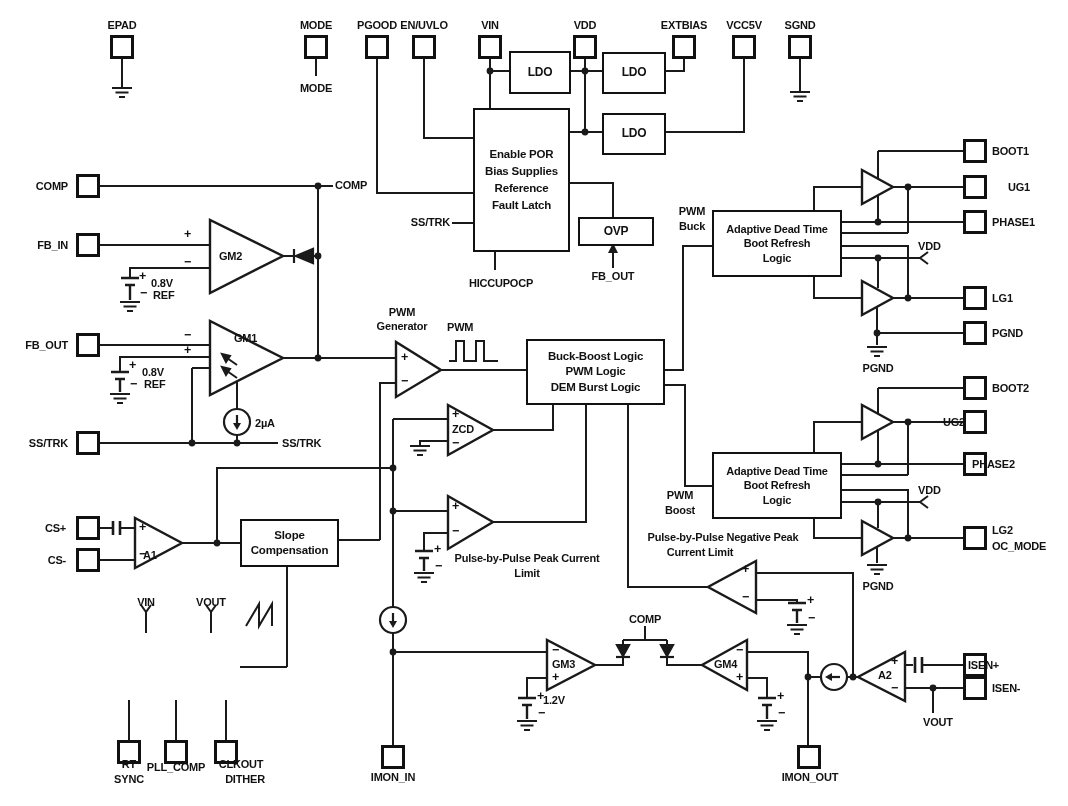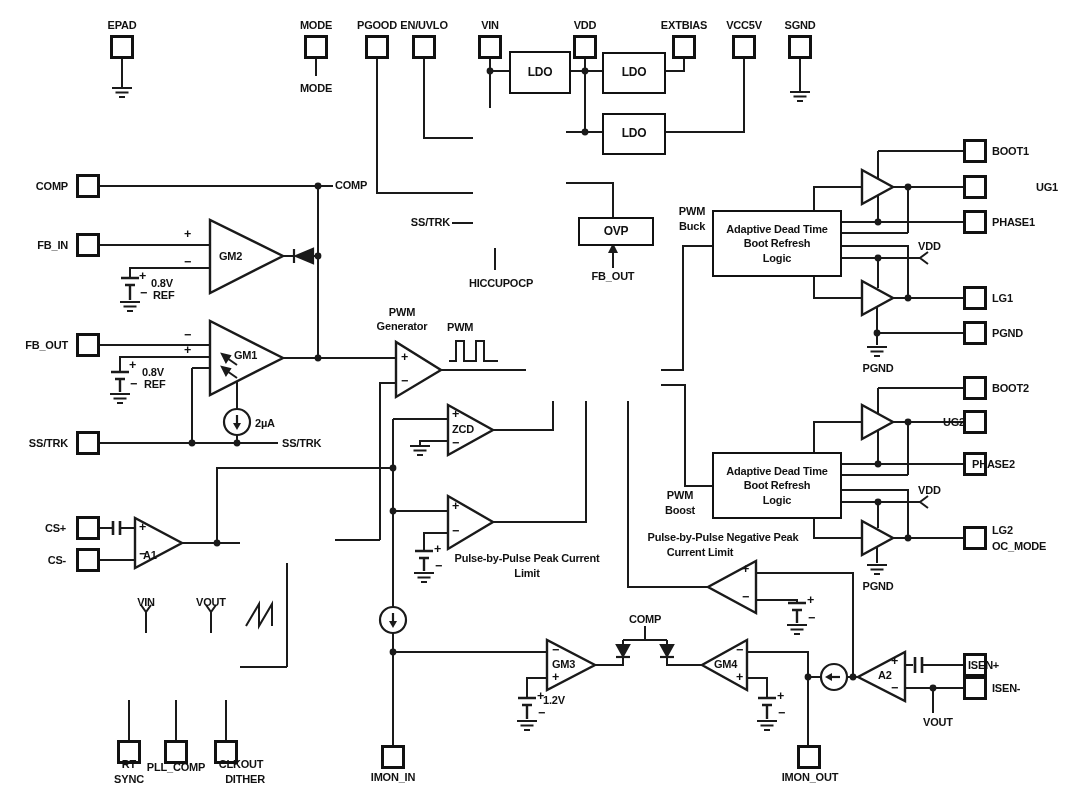--- a/index.html
+++ b/index.html
@@ -208,38 +208,53 @@
 <div class="box" style="left:509px;top:51px;width:58px;height:39px;font-size:12px">
   <span>LDO</span>
     </div>
 <div class="box" style="left:602px;top:52px;width:60px;height:38px;font-size:12px">
   <span>LDO</span>
     </div>
 <div class="box" style="left:602px;top:113px;width:60px;height:38px;font-size:12px">
   <span>LDO</span>
     </div>
 
+<div class="box" style="left:473px;top:108px;width:93px;height:140px;line-height:17px">
+  <span>Enable POR</span>
+  <span>Bias Supplies</span>
+  <span>Reference</span>
+  <span>Fault Latch</span>
+</div>
 
 <div class="box" style="left:578px;top:217px;width:72px;height:25px;font-size:12px">
   <span>OVP</span>
     </div>
 
+<div class="box" style="left:526px;top:339px;width:135px;height:62px">
+  <span>Buck-Boost Logic</span>
+  <span>PWM Logic</span>
+  <span>DEM Burst Logic</span>
+</div>
 
 <div class="box" style="left:712px;top:210px;width:126px;height:63px;font-size:11px;line-height:14.5px">
   <span>Adaptive Dead Time</span>
   <span>Boot Refresh</span>
   <span>Logic</span>
 </div>
 
 <div class="box" style="left:712px;top:452px;width:126px;height:63px;font-size:11px;line-height:14.5px">
   <span>Adaptive Dead Time</span>
   <span>Boot Refresh</span>
   <span>Logic</span>
 </div>
 
+<div class="box" style="left:240px;top:519px;width:95px;height:44px">
+  <span>Slope</span>
+  <span>Compensation</span>
+</div>
 
 
 <span class="lb c" style="left:122px;top:19px">EPAD</span>
 <span class="lb c" style="left:316px;top:19px">MODE</span>
 <span class="lb c" style="left:377px;top:19px">PGOOD</span>
 <span class="lb c" style="left:424px;top:19px">EN/UVLO</span>
 <span class="lb c" style="left:490px;top:19px">VIN</span>
 <span class="lb c" style="left:585px;top:19px">VDD</span>
 <span class="lb c" style="left:684px;top:19px">EXTBIAS</span>
 <span class="lb c" style="left:744px;top:19px">VCC5V</span>
@@ -263,21 +278,21 @@
 <span class="lb c" style="left:402px;top:320px">Generator</span>
 
 <span class="lb" style="left:219px;top:250px">GM2</span>
 <span class="sg" style="left:184px;top:229px">+</span>
 <span class="sg" style="left:184px;top:257px">−</span>
 <span class="sg" style="left:139px;top:271px">+</span>
 <span class="sg" style="left:140px;top:288px">−</span>
 <span class="lb" style="left:151px;top:277px">0.8V</span>
 <span class="lb" style="left:153px;top:289px">REF</span>
 
-<span class="lb" style="left:234px;top:349px">GM1</span>
+<span class="lb" style="left:234px;top:332px">GM1</span>
 <span class="sg" style="left:184px;top:330px">−</span>
 <span class="sg" style="left:184px;top:345px">+</span>
 <span class="sg" style="left:129px;top:360px">+</span>
 <span class="sg" style="left:130px;top:379px">−</span>
 <span class="lb" style="left:142px;top:366px">0.8V</span>
 <span class="lb" style="left:144px;top:378px">REF</span>
 
 <span class="lb" style="left:255px;top:417px">2µA</span>
 <span class="lb" style="left:282px;top:437px">SS/TRK</span>
 
@@ -336,21 +351,21 @@
 <span class="sg" style="left:736px;top:672px">+</span>
 <span class="sg" style="left:777px;top:691px">+</span>
 <span class="sg" style="left:778px;top:708px">−</span>
 
 <span class="sg" style="left:891px;top:656px">+</span>
 <span class="lb" style="left:878px;top:669px">A2</span>
 <span class="sg" style="left:891px;top:683px">−</span>
 <span class="lb c" style="left:938px;top:716px">VOUT</span>
 
 <span class="lb" style="left:992px;top:145px">BOOT1</span>
-<span class="lb" style="left:1036px;top:181px">UG1</span>
+<span class="lb" style="left:1008px;top:181px">UG1</span>
 <span class="lb" style="left:992px;top:216px">PHASE1</span>
 <span class="lb" style="left:992px;top:292px">LG1</span>
 <span class="lb" style="left:992px;top:327px">PGND</span>
 <span class="lb" style="left:992px;top:382px">BOOT2</span>
 <span class="lb" style="left:943px;top:416px">UG2</span>
 <span class="lb" style="left:972px;top:458px">PHASE2</span>
 <span class="lb" style="left:992px;top:524px">LG2</span>
 <span class="lb" style="left:992px;top:540px">OC_MODE</span>
 <span class="lb" style="left:968px;top:659px">ISEN+</span>
 <span class="lb" style="left:992px;top:682px">ISEN-</span>

